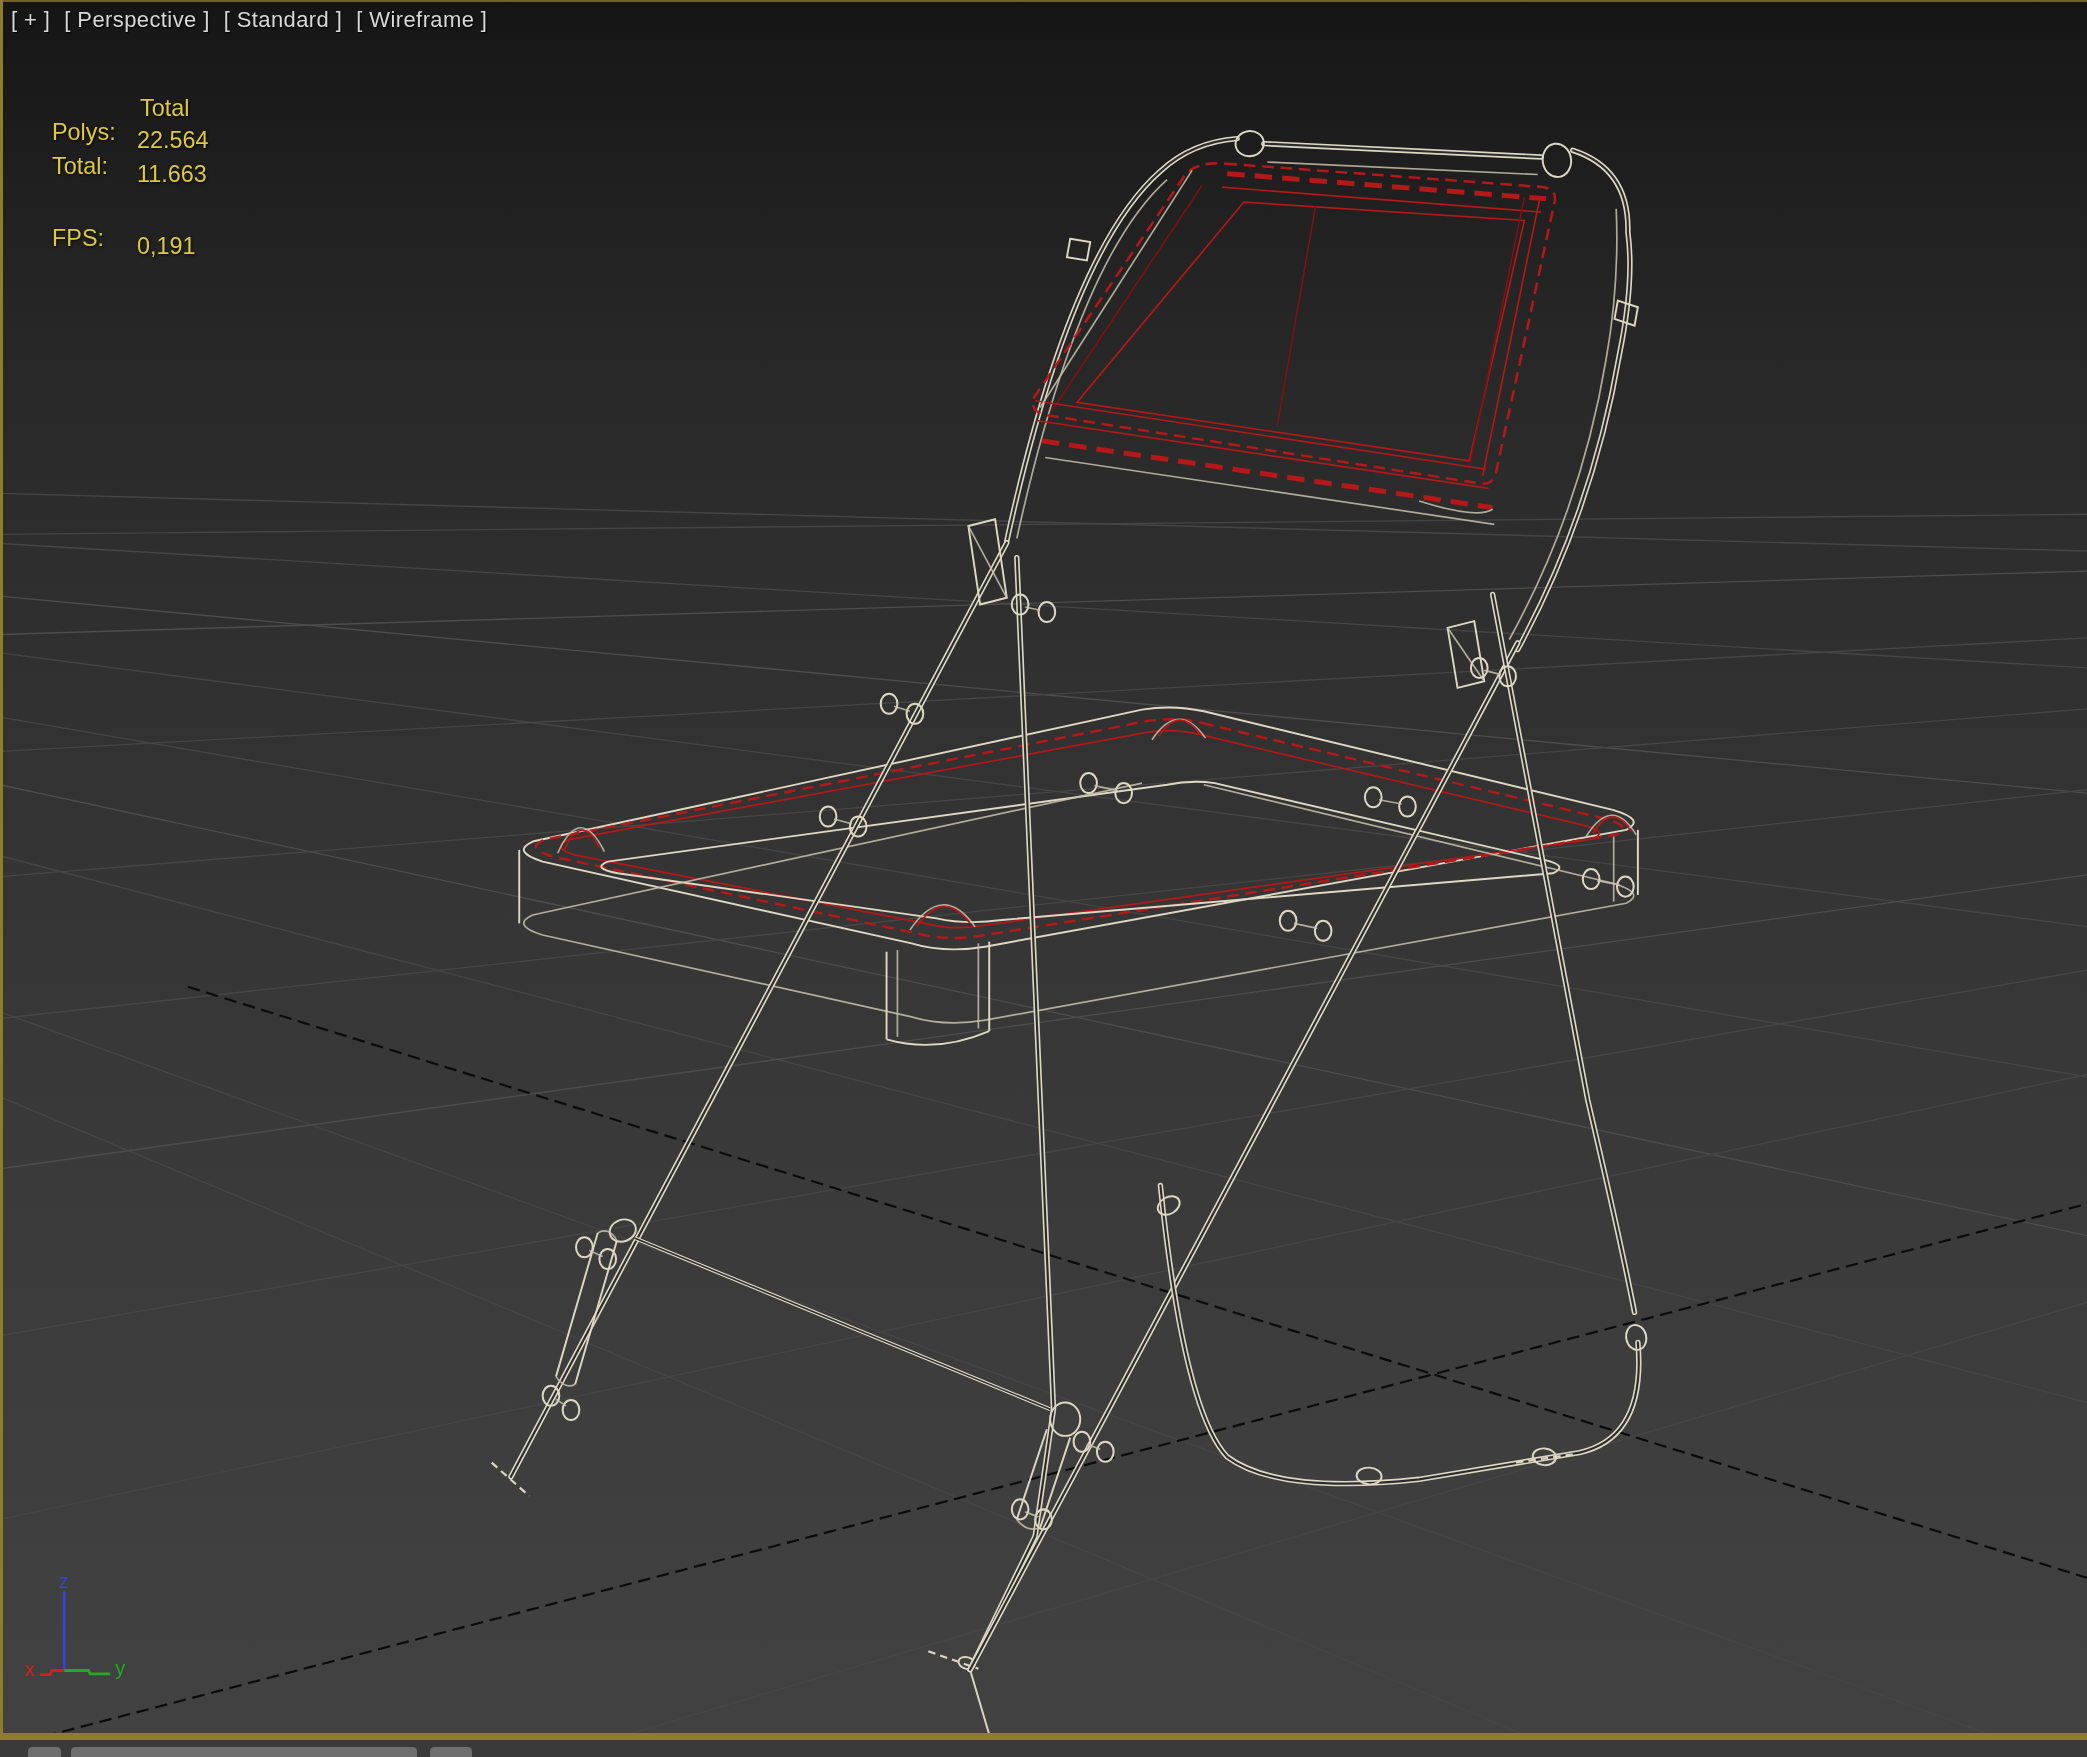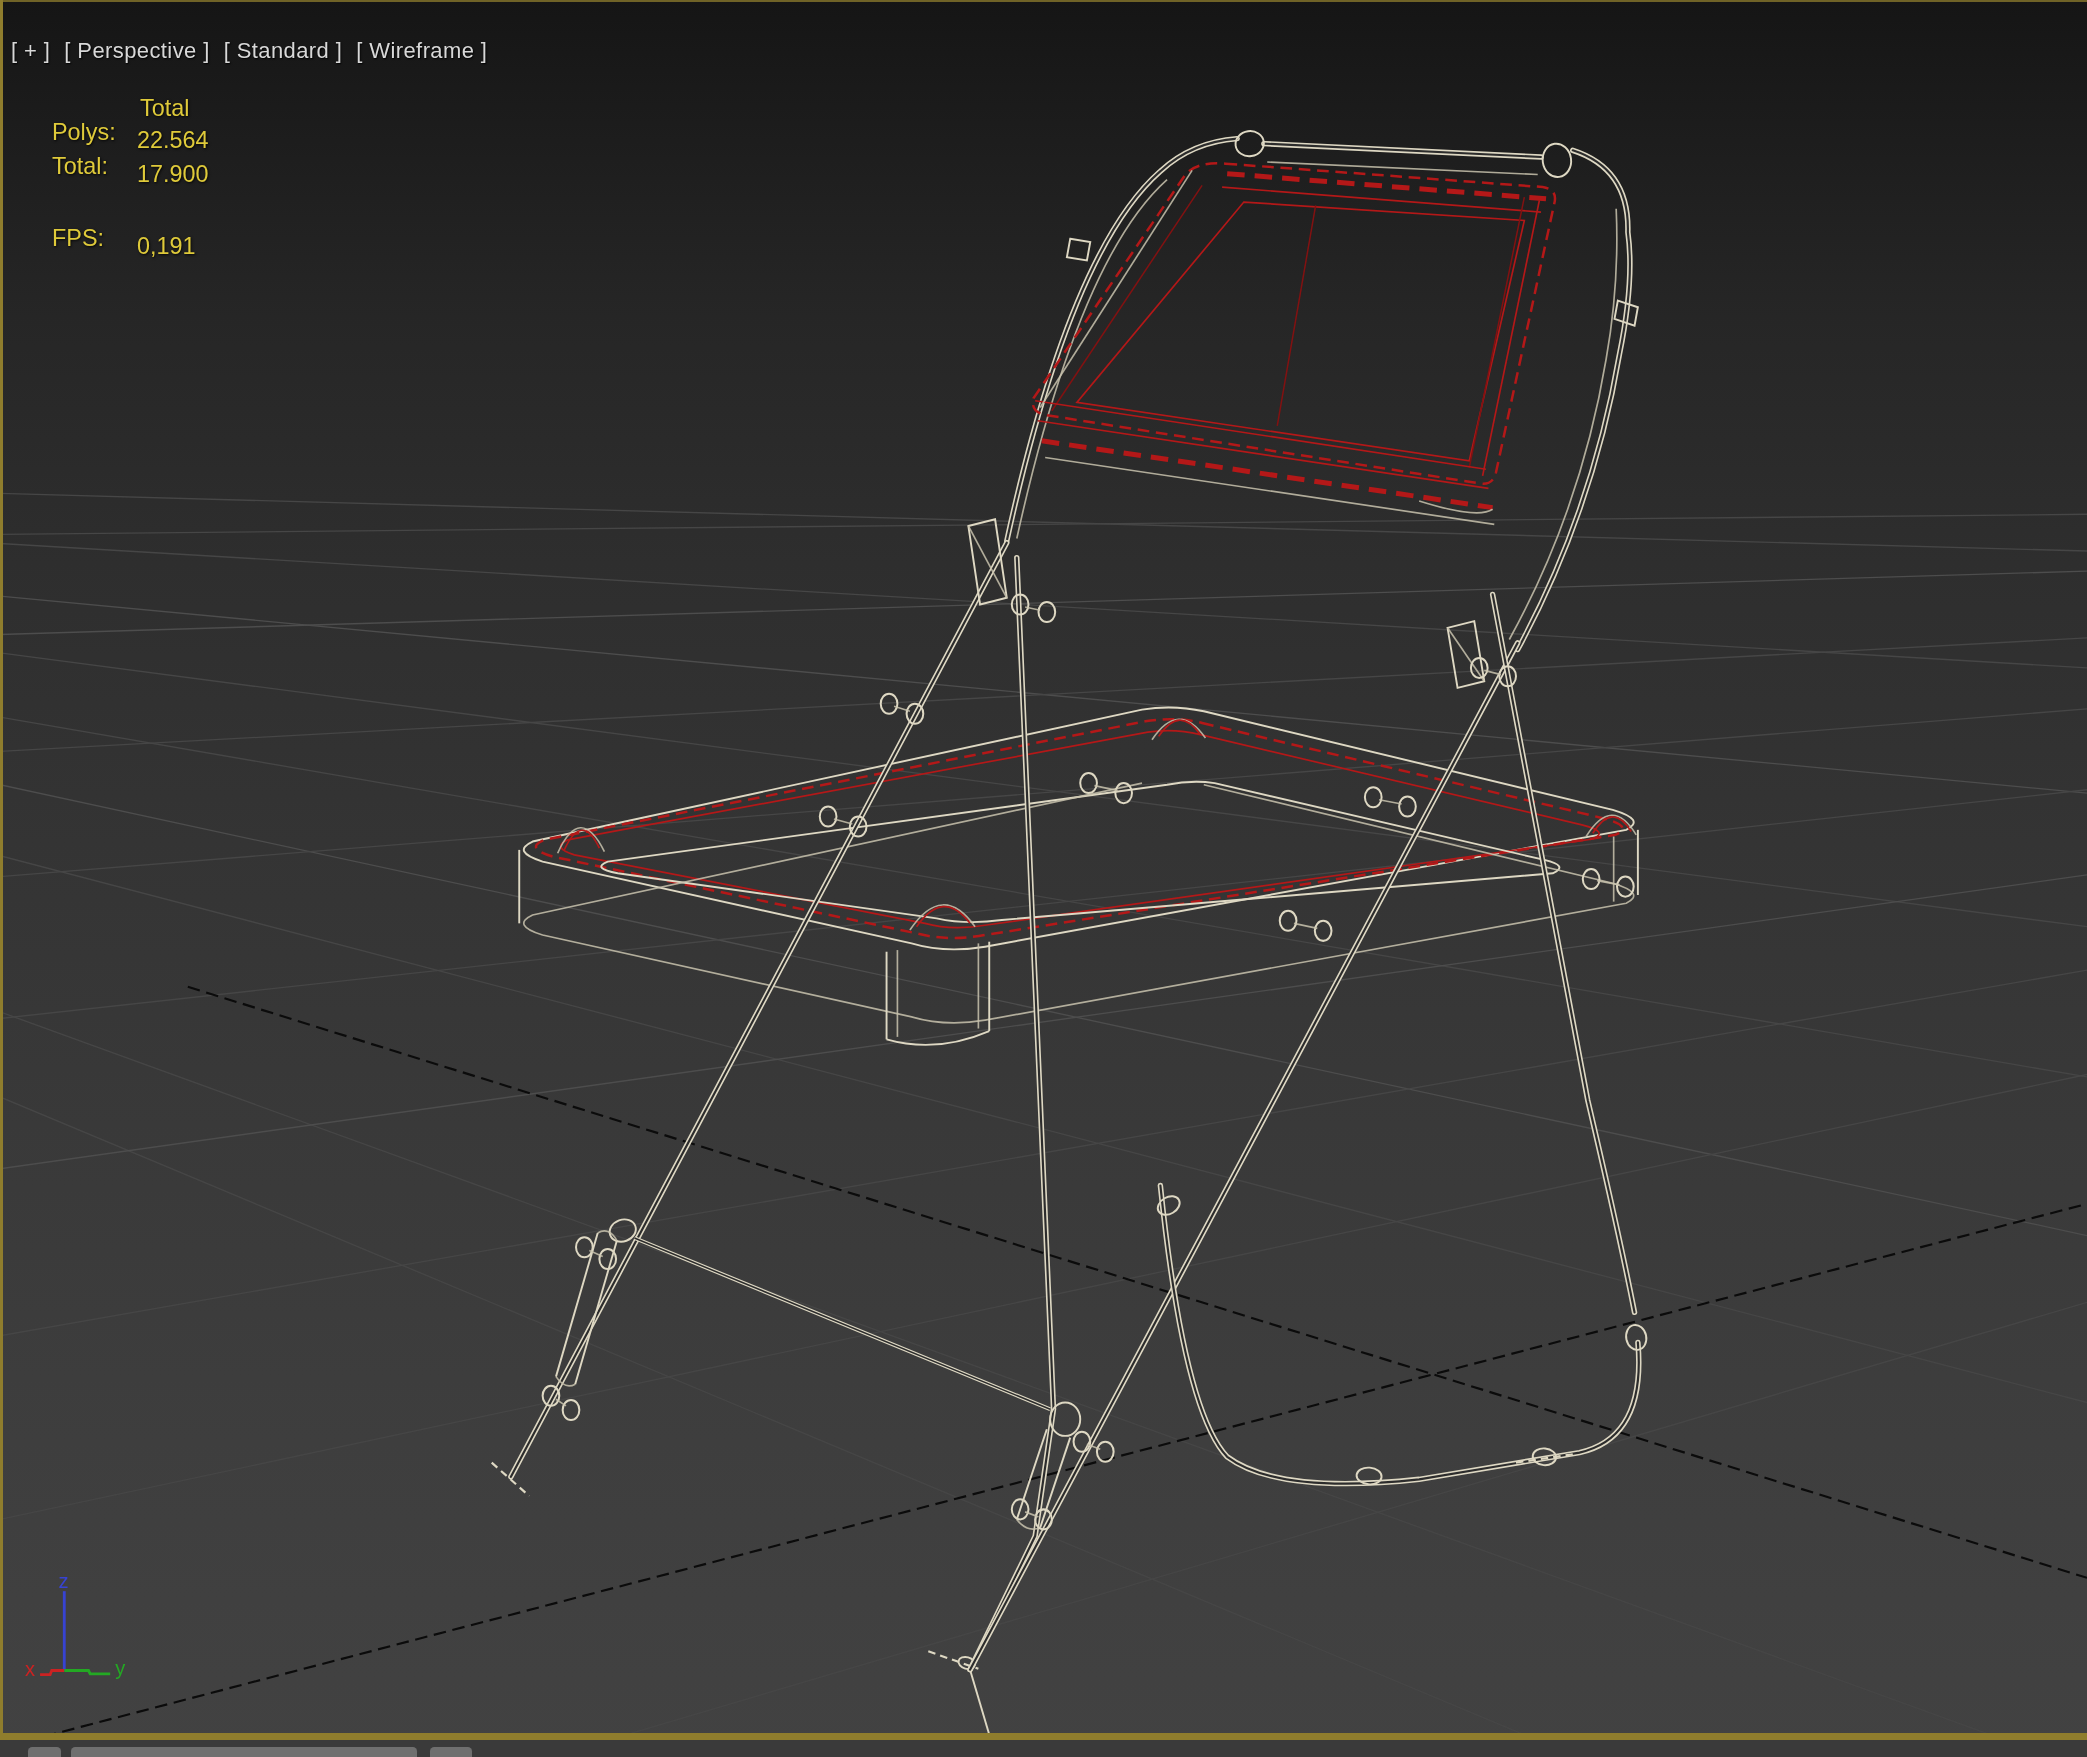--- a/index.html
+++ b/index.html
@@ -34,21 +34,21 @@
   .red-thin{stroke:var(--wire-red);stroke-width:2;}
   .red-dark{stroke:var(--wire-red-dark);stroke-width:1.8;}
   .bolt{stroke:var(--wire-cream);stroke-width:2.4;}
   .gizmo-x{stroke:var(--axis-x);stroke-width:3.4;}
   .gizmo-y{stroke:var(--axis-y);stroke-width:3.4;}
   .gizmo-z{stroke:var(--axis-z);stroke-width:3.4;}
   text.gx{fill:var(--axis-x);} text.gy{fill:var(--axis-y);} text.gz{fill:var(--axis-z);}
   text.gizmo-label{font-family:"Liberation Sans",sans-serif;font-size:24px;stroke:none;}
 
   .viewport-label{position:absolute;left:11px;top:6.7px;color:var(--label-text);
-    font-size:22px;letter-spacing:0.4px;text-shadow:0.8px 0.8px 1.7px #000;white-space:nowrap;margin-top:31px;}
+    font-size:22px;letter-spacing:0.4px;text-shadow:0.8px 0.8px 1.7px #000;white-space:nowrap;}
   .viewport-label span{margin-right:7.5px;cursor:pointer;}
   .stats{position:absolute;left:0;top:0;color:var(--stats-text);font-size:23.4px;
     text-shadow:0.8px 0.8px 2.5px rgba(0,0,0,.9);}
   .stats .srow{position:absolute;white-space:nowrap;}
   .stats .slabel{position:absolute;left:38px;margin-left:14px;}
   .stats .svalue{position:absolute;left:137px;margin-top:8px;}
   .border-left{position:absolute;left:0;top:0;width:3.3px;height:1739px;background:var(--viewport-border);}
   .border-top{position:absolute;left:0;top:0;width:2087px;height:1.7px;background:var(--viewport-border);opacity:.75;}
   .border-bottom{position:absolute;left:0;top:1733px;width:2087px;height:6.7px;background:var(--viewport-border);}
   .timeline-strip{position:absolute;left:0;top:1740px;width:2087px;height:17.5px;background:var(--strip-bg);}
@@ -263,21 +263,21 @@
   <div class="stats">
     <div class="srow" style="top:87px;">
       <span class="svalue" style="left:140px;">Total</span>
     </div>
     <div class="srow" style="top:119px;">
       <span class="slabel">Polys:</span>
       <span class="svalue">22.564</span>
     </div>
     <div class="srow" style="top:153px;">
       <span class="slabel">Total:</span>
-      <span class="svalue">17.900</span>
+      <span class="svalue">11.663</span>
     </div>
     <div class="srow" style="top:225px;">
       <span class="slabel">FPS:</span>
       <span class="svalue">0,191</span>
     </div>
   </div>
 
   <div class="border-top"></div>
   <div class="border-left"></div>
   <div class="border-bottom"></div>

